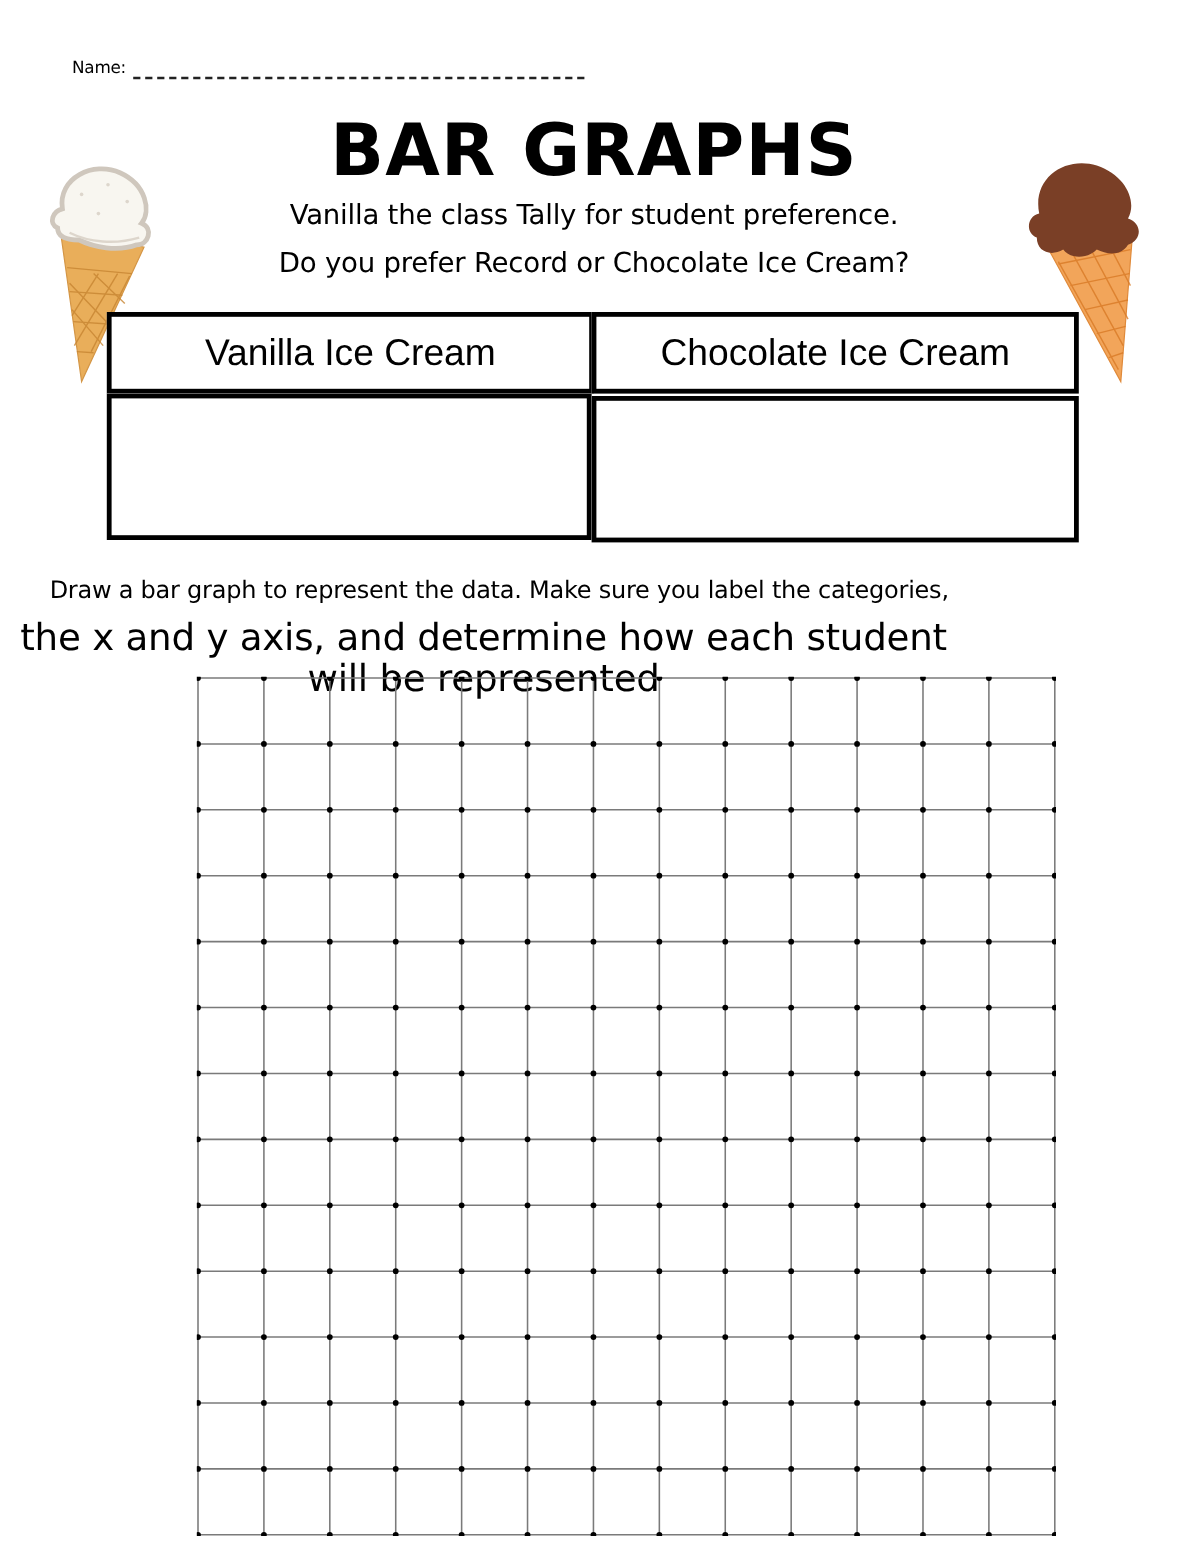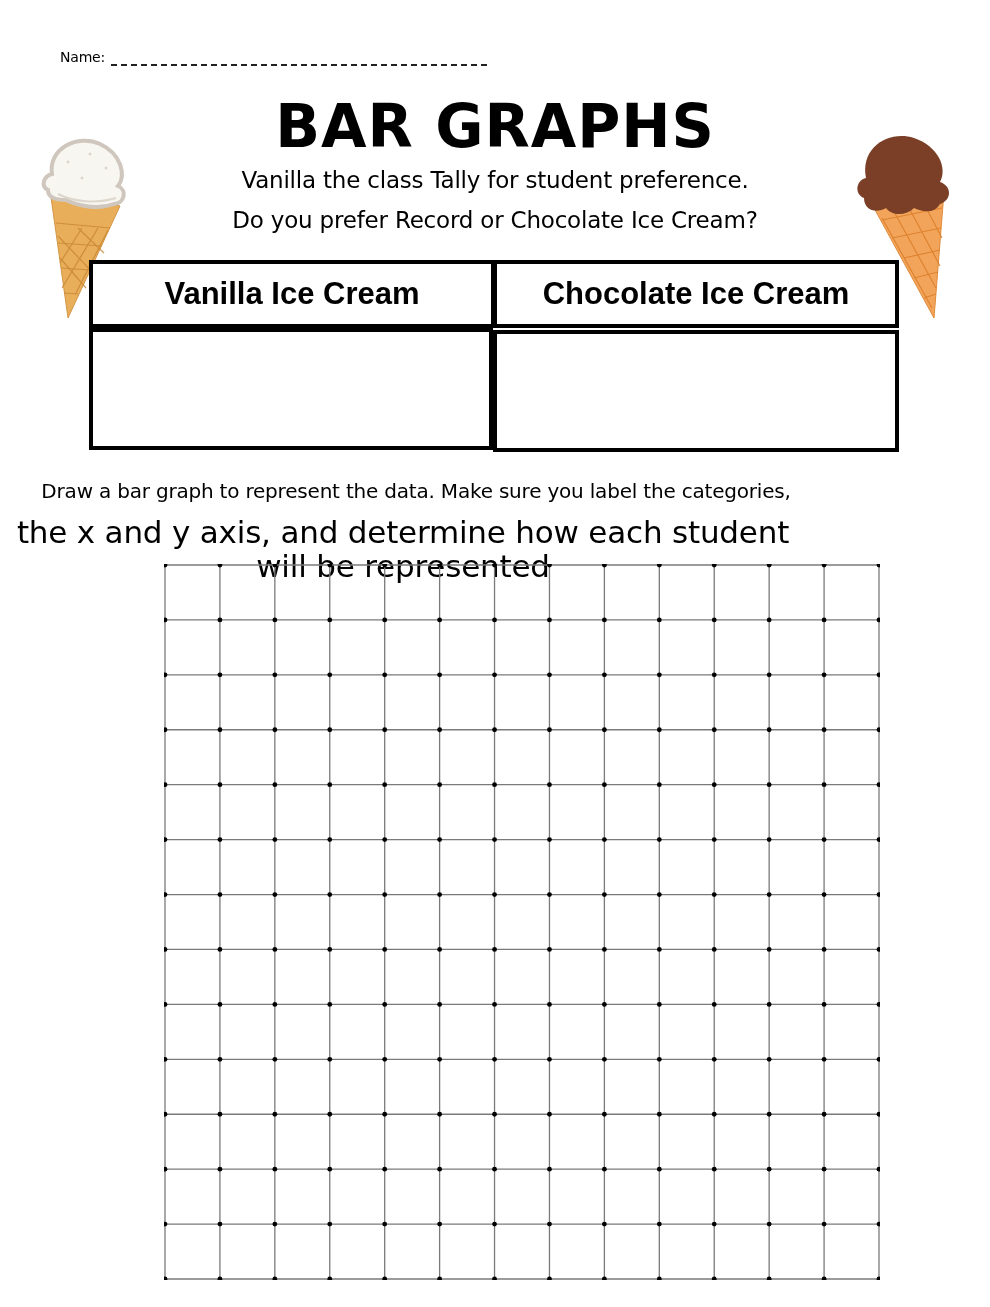--- a/index.html
+++ b/index.html
@@ -11,21 +11,21 @@
   #name-label { font-size:14px; line-height:18px; }
   #name-line { width:376px; height:16px; margin-left:6px; border-bottom:2px dashed #222; }
 
   #title { left:0; width:990px; top:90px; text-align:center; font-family:"DejaVu Sans", sans-serif; font-weight:bold; font-size:60px; line-height:72px; letter-spacing:1px; transform:scaleX(0.98); }
   #sub1 { left:0; width:990px; top:164px; text-align:center; font-size:23px; line-height:32px; }
   #sub2 { left:0; width:990px; top:204px; text-align:center; font-size:23px; line-height:32px; }
 
   .cone { width:110px; height:200px; }
 
   .cell { position:absolute; box-sizing:border-box; border:4px solid #000; background:#fff; }
-  .cell-head { display:flex; align-items:center; justify-content:center; font-family:"Liberation Sans", sans-serif; font-weight:bold; font-size:31px; }
+  .cell-head { display:flex; align-items:center; justify-content:center; font-family:"Liberation Sans", sans-serif; font-weight:normal; font-size:31px; }
 
   #instr1 { left:0; width:832px; top:474px; text-align:center; font-size:20px; line-height:34px; }
   #instr2 { left:0; width:806px; top:515px; text-align:center; font-size:31px; line-height:34px; }
 
   #grid { left:164px; top:564px; }
 </style>
 </head>
 <body>
 
 <div id="name-row" class="abs">

